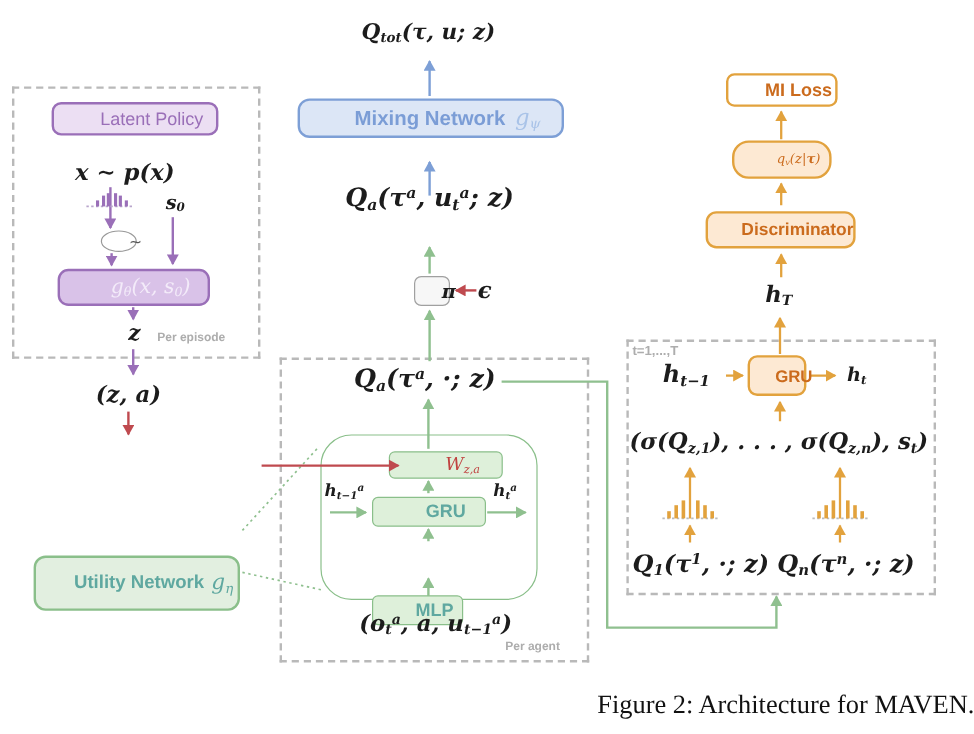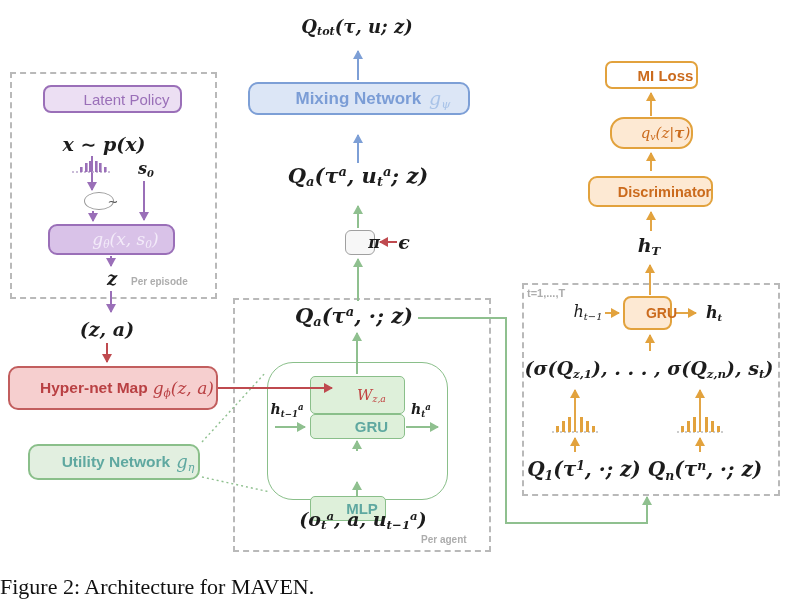--- a/index.html
+++ b/index.html
@@ -32,22 +32,22 @@
   .green-box{background:#e2efe0;border:2px solid var(--c-green,#8abf8a);border-radius:10px;
        color:var(--c-teal,#5fa8a0);font-weight:bold;font-size:15.5px;}
   .green-box .math{color:var(--c-teal,#5fa8a0);font-size:18px;font-weight:normal;margin-left:6px;}
   .agent-frame{border:1.8px solid var(--c-green,#8abf8a);border-radius:26px;background:transparent;}
   .cell{background:#def0da;border:1.5px solid var(--c-green,#8abf8a);border-radius:5px;
        color:var(--c-teal,#5fa8a0);font-weight:bold;font-size:15px;}
   .cell .math{color:#c0413f;font-size:15px;font-weight:normal;}
   .orange-box{background:#fde9d3;border:2px solid var(--c-orange,#e2a23d);border-radius:9px;
        color:var(--c-orangetext,#cb6b1d);font-weight:bold;font-size:14.5px;}
   .orange-box.white{background:#ffffff;border-radius:7px;font-size:15px;}
-  .orange-box .math{color:var(--c-orangetext,#cb6b1d);font-size:15px;font-weight:normal;}
-  .caption{position:absolute;left:0;top:574px;width:812px;text-align:left;z-index:3;
+  .orange-box .math{color:var(--c-orangetext,#cb6b1d);font-size:11px;font-weight:normal;}
+  .caption{position:absolute;left:0;top:574px;width:812px;text-align:right;z-index:3;
        font-family:"Liberation Serif",serif;font-size:22px;color:#111;}
 </style>
 </head>
 <body>
 
 <div class="fig">
 
   <div class="dashedbox" style="left:10px;top:72px;width:203px;height:223px;"></div>
   <div class="dashedbox" style="left:233px;top:298px;width:254px;height:250px;"></div>
   <div class="dashedbox" style="left:522px;top:283px;width:254px;height:209px;"></div>
@@ -171,43 +171,39 @@
        border-radius:50%;background:#fff;font-size:13px;color:#555;">
     <span>∼</span>
   </div>
   <div class="box gtheta math" style="left:48px;top:224px;width:127px;height:31px;">
     <span>g<sub>θ</sub>(x, s<sub>0</sub>)</span>
   </div>
   <div class="label math" style="left:112px;top:278px;font-size:18px;font-weight:bold;">z</div>
   <div class="cornerlabel" style="left:131px;top:276px;">Per episode</div>
   <div class="label math" style="left:107px;top:329px;font-size:19px;font-weight:bold;">(z, a)</div>
 
-  <div class="box red-box" style="left:8px;top:366px;width:210px;height:44px;">
-    <span>Hyper-net Map</span>
-    <span class="math">g<sub>ϕ</sub>(z, a)</span>
-  </div>
-  <div class="box green-box" style="left:28px;top:444px;width:172px;height:36px;">
+  <div class="box green-box" style="left:28px;top:463px;width:172px;height:46px;">
     <span>Utility Network</span>
     <span class="math">g<sub>η</sub></span>
   </div>
 
   <div class="label math" style="left:357px;top:27px;font-size:18px;font-weight:bold;">Q<sub>tot</sub>(<b>τ</b>, <b>u</b>; z)</div>
   <div class="box blue-box" style="left:248px;top:82px;width:222px;height:33px;">
     <span>Mixing Network</span>
     <span class="math gpsi">g<sub>ψ</sub></span>
   </div>
-  <div class="label math" style="left:358px;top:176px;font-size:21px;font-weight:bold;">Q<sub>a</sub>(τ<sup>a</sup>, u<sub>t</sub><sup>a</sup>; z)</div>
+  <div class="label math" style="left:358px;top:165px;font-size:21px;font-weight:bold;">Q<sub>a</sub>(τ<sup>a</sup>, u<sub>t</sub><sup>a</sup>; z)</div>
   <div class="box pi-box math" style="left:345px;top:230px;width:26px;height:25px;">
     <span>π</span>
   </div>
   <div class="label math" style="left:404px;top:242px;font-size:19px;font-weight:bold;">ϵ</div>
 
   <div class="label math" style="left:354px;top:316px;font-size:21px;font-weight:bold;">Q<sub>a</sub>(τ<sup>a</sup>, ·; z)</div>
   <div class="box agent-frame" style="left:267px;top:362px;width:181px;height:138px;"></div>
-  <div class="box cell" style="left:310px;top:376px;width:95px;height:38px;">
+  <div class="box cell" style="left:324px;top:376px;width:95px;height:23px;">
     <span class="math">W<sub>z,a</sub></span>
   </div>
   <div class="box cell" style="left:310px;top:414px;width:95px;height:25px;">
     <span>GRU</span>
   </div>
   <div class="box cell" style="left:310px;top:454px;width:76px;height:25px;margin-top:42px;">
     <span>MLP</span>
   </div>
   <div class="label math" style="left:287px;top:410px;font-size:14px;font-weight:bold;">h<sub>t−1</sub><sup>a</sup></div>
   <div class="label math" style="left:421px;top:410px;font-size:14px;font-weight:bold;">h<sub>t</sub><sup>a</sup></div>
@@ -222,20 +218,20 @@
   </div>
   <div class="box orange-box" style="left:588px;top:176px;width:125px;height:31px;">
     <span>Discriminator</span>
   </div>
   <div class="label math" style="left:649px;top:246px;font-size:19px;font-weight:bold;">h<sub>T</sub></div>
 
   <div class="cornerlabel" style="left:527px;top:287px;font-size:11px;">t=1,...,T</div>
   <div class="box orange-box" style="left:623px;top:296px;width:49px;height:34px;border-radius:8px;font-size:14px;">
     <span>GRU</span>
   </div>
-  <div class="label math" style="left:588px;top:312px;font-size:16px;font-weight:normal;">h<sub>t−1</sub></div>
+  <div class="label math" style="left:572px;top:312px;font-size:20px;font-weight:bold;">h<sub>t−1</sub></div>
   <div class="label math" style="left:714px;top:313px;font-size:16px;font-weight:bold;">h<sub>t</sub></div>
   <div class="label math" style="left:649px;top:369px;font-size:19px;font-weight:bold;">(σ(Q<sub>z,1</sub>), . . . , σ(Q<sub>z,n</sub>), s<sub>t</sub>)</div>
   <div class="label math" style="left:584px;top:470px;font-size:20px;font-weight:bold;">Q<sub>1</sub>(τ<sup>1</sup>, ·; z)</div>
   <div class="label math" style="left:705px;top:470px;font-size:20px;font-weight:bold;">Q<sub>n</sub>(τ<sup>n</sup>, ·; z)</div>
 
   <div class="caption">Figure 2: Architecture for MAVEN.</div>
 </div>
 
 </body></html>

